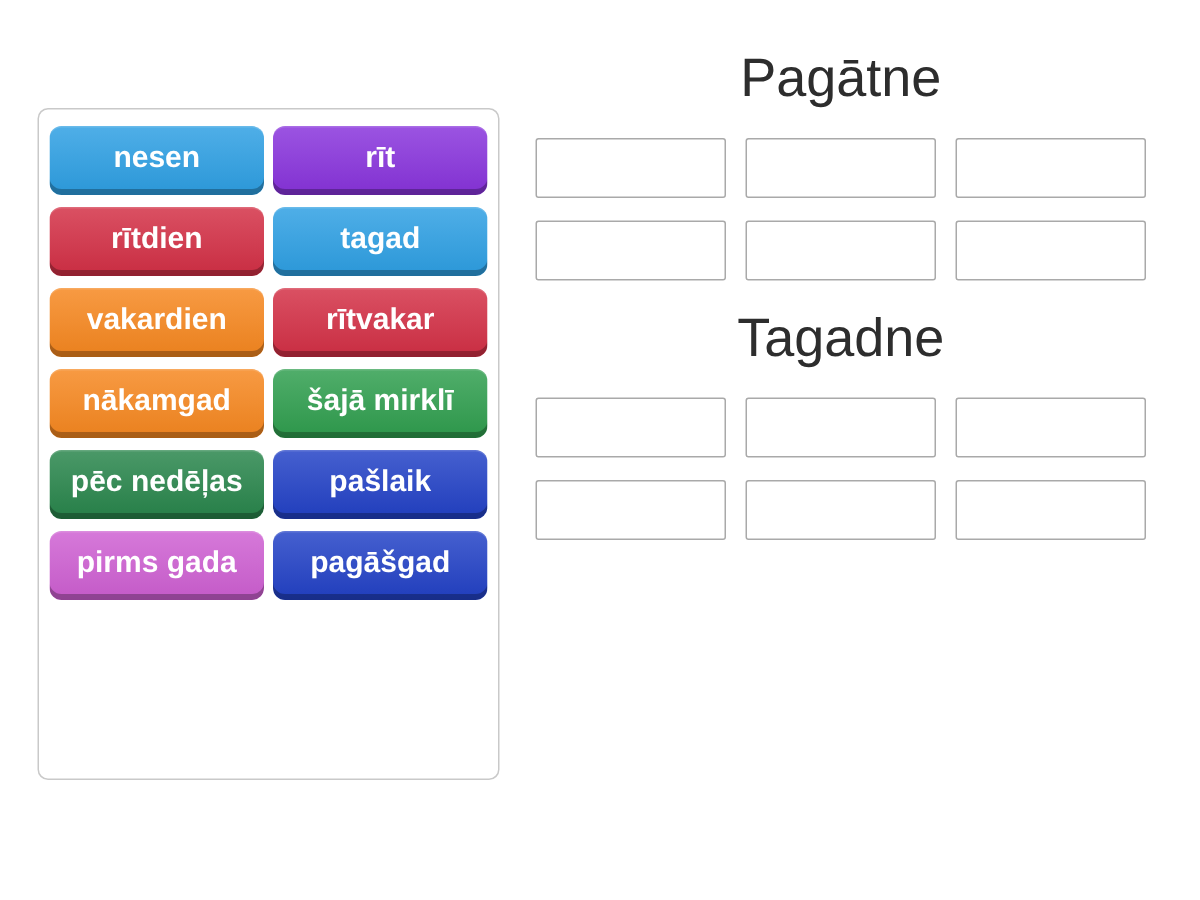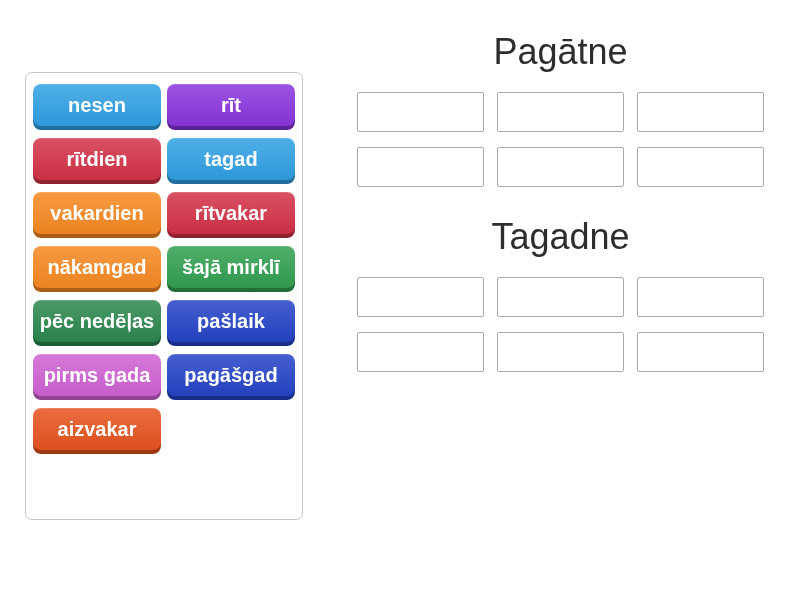--- a/index.html
+++ b/index.html
@@ -14,21 +14,21 @@
     height: 600px;
     background: #ffffff;
     overflow: hidden;
   }
 
   
   .tile-panel {
     position: absolute;
     left: 25px;
     top: 72px;
-    width: 278px;
+    width: 308px;
     height: 448px;
     box-sizing: border-box;
     background: #ffffff;
     border: 1px solid #c9c9c9;
     border-radius: 7px;
     padding: 11px 7px;
     display: grid;
     grid-template-columns: 1fr 1fr;
     grid-auto-rows: 46px;
     gap: 8px 6px;
@@ -52,21 +52,21 @@
   }
 
   
   .groups {
     position: absolute;
     left: 357px;
     top: 30px;
     width: 407px;
     display: flex;
     flex-direction: column;
-    gap: 28px;
+    gap: 16px;
   }
   .group-title {
     margin: 0 0 18px 0;
     text-align: center;
     font-size: 36px;
     line-height: 44px;
     font-weight: 400;
     color: #2d2d2d;
   }
   .slots {
@@ -93,21 +93,20 @@
     <div class="tile" style="--tc: #D32F45;">rītdien</div>
     <div class="tile" style="--tc: #2D9FE3;">tagad</div>
     <div class="tile" style="--tc: #F6871F;">vakardien</div>
     <div class="tile" style="--tc: #D32F45;">rītvakar</div>
     <div class="tile" style="--tc: #F6871F;">nākamgad</div>
     <div class="tile" style="--tc: #2F9E4E;">šajā mirklī</div>
     <div class="tile" style="--tc: #28854B;">pēc nedēļas</div>
     <div class="tile" style="--tc: #2241C6;">pašlaik</div>
     <div class="tile" style="--tc: #CE5FD2;">pirms gada</div>
     <div class="tile" style="--tc: #2241C6;">pagāšgad</div>
-    <div class="tile" style="--tc: #E6511B;">aizvakar</div>
   </div>
 
   <div class="groups">
 
     <section class="group">
       <h2 class="group-title">Pagātne</h2>
       <div class="slots">
         <div class="slot"></div>
         <div class="slot"></div>
         <div class="slot"></div>

